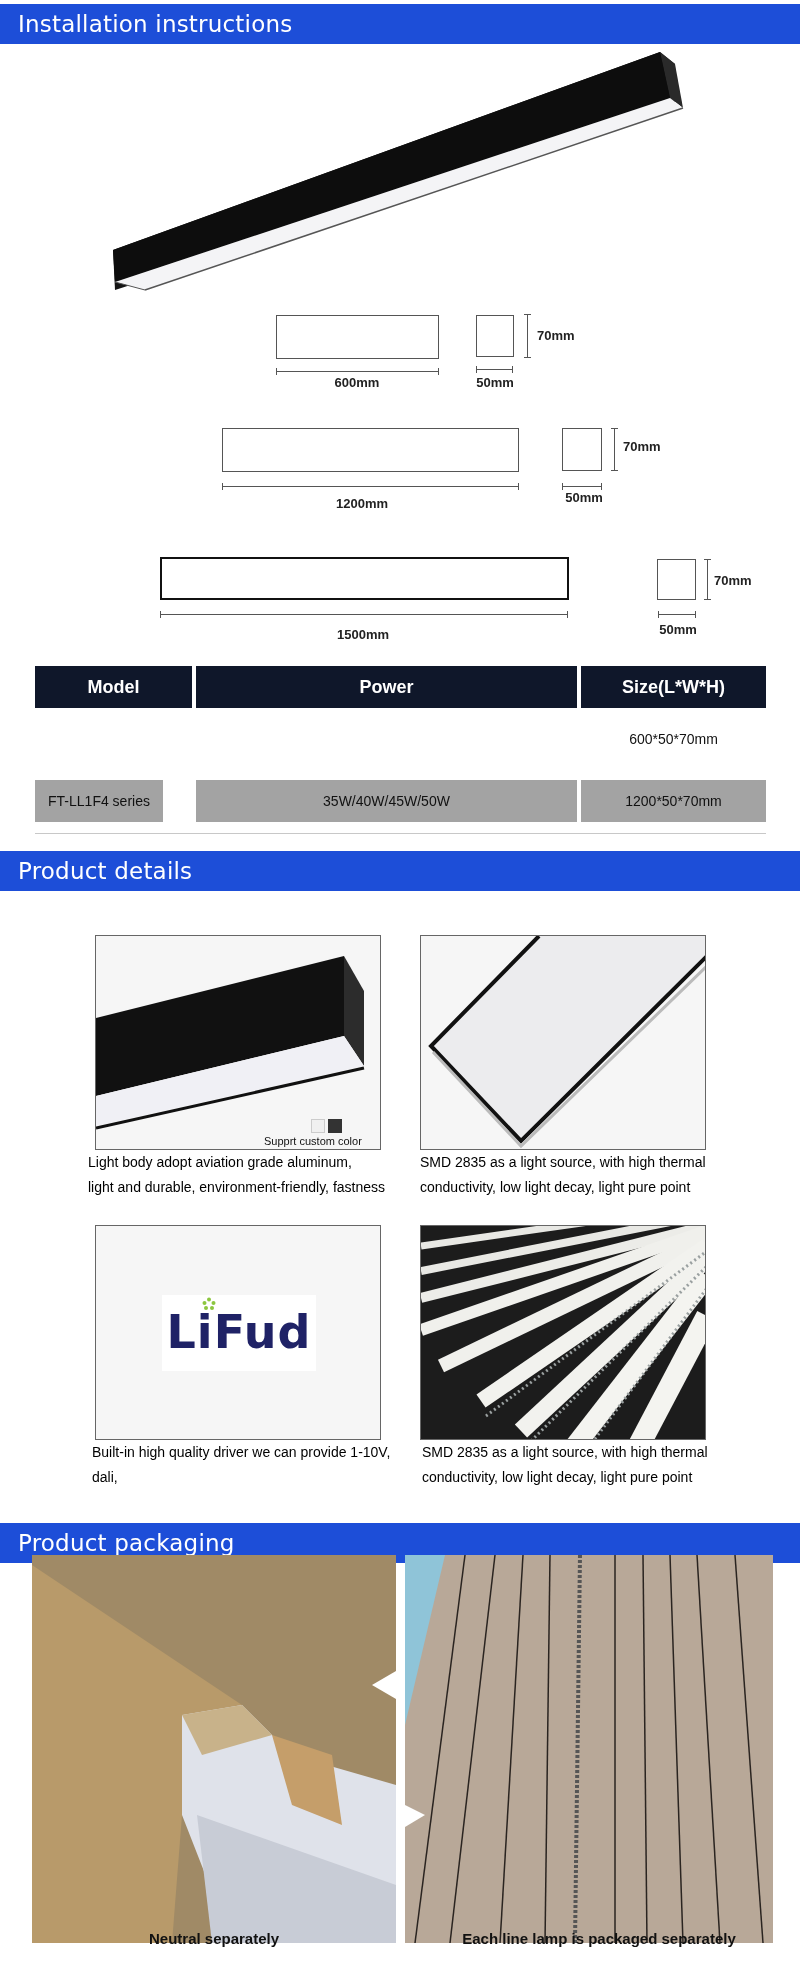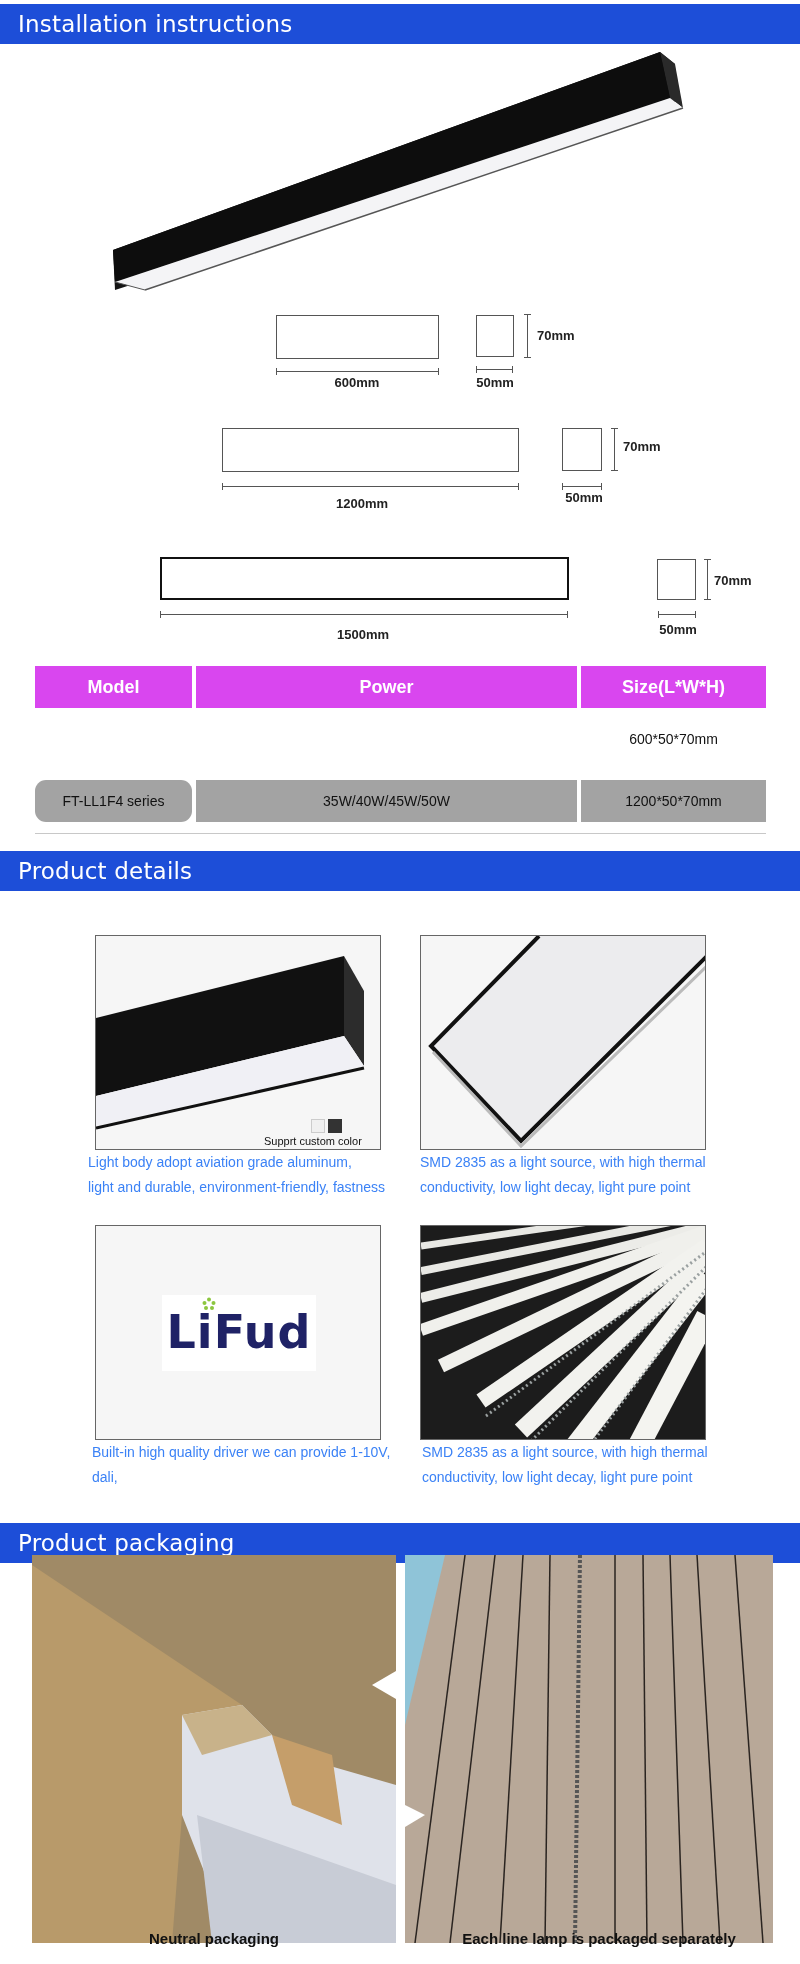--- a/index.html
+++ b/index.html
@@ -39,31 +39,31 @@
   }
   .dim-label.left { transform: none; }
 
   
   .spec-table { position: absolute; left: 35px; top: 666px; width: 731px; }
   .spec-row { position: absolute; left: 0; width: 731px; height: 42px; }
   .spec-cell {
     position: absolute; top: 0; height: 42px; line-height: 42px; text-align: center;
     font-family: "Liberation Sans", sans-serif; font-size: 14px; color: #111;
   }
-  .spec-row.header .spec-cell { background: #d946ef; color: #fff; font-size: 18px; font-weight: bold; }
+  .spec-row.header .spec-cell { background: #0f172a; color: #fff; font-size: 18px; font-weight: bold; }
   .spec-row.shaded .spec-cell { background: #a3a3a3; }
   .spec-bottom-rule { position: absolute; left: 35px; top: 833px; width: 731px; border-top: 1px solid #c8c8c8; }
 
   
   .card {
     position: absolute; width: 286px; height: 215px; border: 1.5px solid #666;
     background: #f6f6f6; overflow: hidden;
   }
   .card-caption {
-    position: absolute; font-family: "Liberation Sans", sans-serif; font-size: 14px; color: #3b82f6;
+    position: absolute; font-family: "Liberation Sans", sans-serif; font-size: 14px; color: #000000;
     line-height: 24px; white-space: nowrap; text-align: right;
   }
 
   .logo-box {
     position: absolute; left: 66px; top: 69px; width: 154px; height: 76px; background: #ffffff;
   }
   .logo-text {
     position: absolute; left: 0; top: 10px; width: 154px; text-align: center;
     font-family: "DejaVu Sans", sans-serif; font-size: 46px; font-weight: bold; color: #1f2266;
     letter-spacing: 1px;
@@ -125,21 +125,21 @@
 <div class="spec-table">
   <div class="spec-row header" style="top:0;">
     <div class="spec-cell" style="left:0; width:157px;">Model</div>
     <div class="spec-cell" style="left:546px; width:185px;">Size(L*W*H)</div>
     <div class="spec-cell" style="left:161px; width:381px;">Power</div>
   </div>
   <div class="spec-row" style="top:52px;">
     <div class="spec-cell" style="left:546px; width:185px;">600*50*70mm</div>
   </div>
   <div class="spec-row shaded" style="top:114px;">
-    <div class="spec-cell" style="left:0; width:157px;border-radius:11px;">FT-LL1F4 series</div>
+    <div class="spec-cell" style="left:0; width:128px;">FT-LL1F4 series</div>
     <div class="spec-cell" style="left:161px; width:381px;">35W/40W/45W/50W</div>
     <div class="spec-cell" style="left:546px; width:185px;">1200*50*70mm</div>
   </div>
   <div class="spec-row" style="top:178px;">
     <div class="spec-cell" style="left:0; width:157px;">FT-LL1F5 series</div>
     <div class="spec-cell" style="left:161px; width:381px;">50W/55W</div>
     <div class="spec-cell" style="left:546px; width:185px;">1500*50*70mm</div>
   </div>
 </div>
 <div class="spec-bottom-rule"></div>
@@ -235,14 +235,14 @@
       <line x1="210" y1="0" x2="210" y2="388"></line>
       <line x1="238" y1="0" x2="242" y2="388"></line>
       <line x1="265" y1="0" x2="278" y2="388"></line>
       <line x1="292" y1="0" x2="315" y2="388"></line>
       <line x1="330" y1="0" x2="358" y2="388"></line>
     </g>
     <line x1="175" y1="0" x2="170" y2="388" stroke="#555" stroke-width="4" stroke-dasharray="3 2"></line>
     <polygon points="0,250 20,260 0,272" fill="#ffffff"></polygon>
   </svg>
 </div>
-<div class="pack-caption" style="left:214px;">Neutral packaging</div>
+<div class="pack-caption" style="left:214px;">Neutral separately</div>
 <div class="pack-caption" style="left:599px;text-align:right;">Each line lamp is packaged separately</div>
 
 </body></html>

